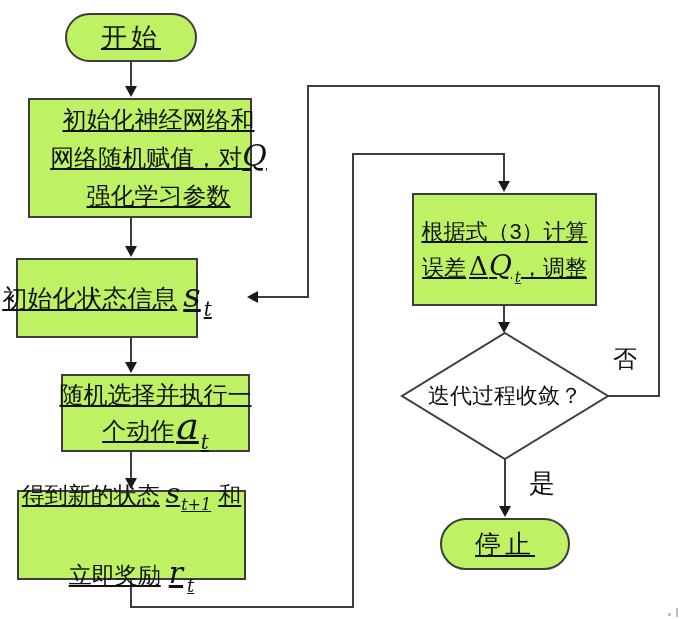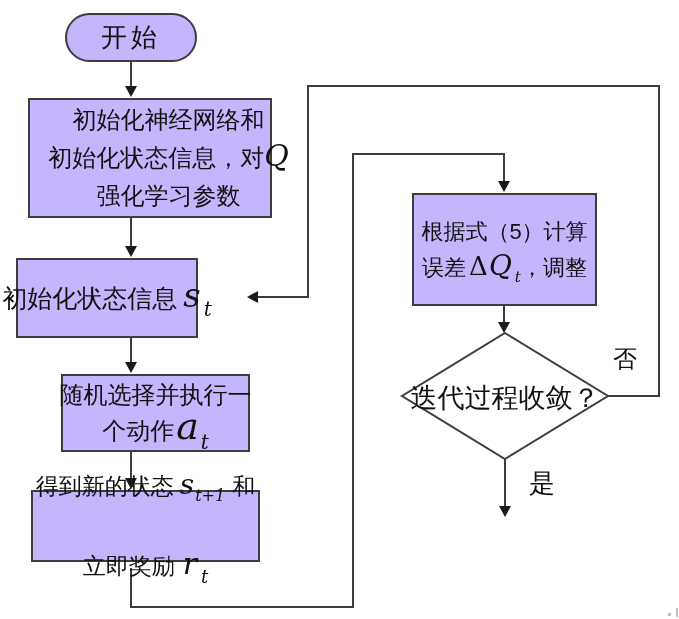--- a/index.html
+++ b/index.html
@@ -17,27 +17,28 @@
     color: #111;
   }
   svg.wires {
     position: absolute;
     left: 0; top: 0;
     width: 679px; height: 619px;
   }
   .node {
     position: absolute;
     box-sizing: border-box;
-    background: #c4b5fd;
+    background: #bef264;
     border: 2px solid #3d3d3d;
     display: flex;
     flex-direction: column;
     align-items: center;
     justify-content: center;
     text-align: left;
+    text-decoration: underline;
   }
   .oval { border-radius: 26px; font-size: 26px; letter-spacing: 4px; }
   .tline {
     display: flex;
     align-items: baseline;
     justify-content: center;
     white-space: nowrap;
   }
   .mvar {
     font-family: "DejaVu Serif", serif;
@@ -59,21 +60,21 @@
     position: absolute;
     font-size: 24px;
     color: #111;
     line-height: 1;
   }
   .dlabel {
     position: absolute;
     left: 402px; top: 384px;
     width: 206px;
     text-align: center;
-    font-size: 27px;
+    font-size: 22px;
     line-height: 1.1;
   }
   .artifact {
     position: absolute;
     background: #8a8a8a;
     opacity: 0.55;
   }
   
   #box1 { font-size: 24px; line-height: 38px; }
   #box2 { font-size: 25px; }
@@ -112,26 +113,26 @@
     <polyline points="505,459 505,508" fill="none" stroke="#3d3d3d" stroke-width="2"></polyline>
     <polygon points="499,506 511,506 505,517" fill="#1a1a1a"></polygon>
 
     <polygon points="505,333 608,396 505,459 402,396" fill="#ffffff" stroke="#3d3d3d" stroke-width="2"></polygon>
   </svg>
 
   <div class="node oval" id="start" style="left:65px; top:13px; width:132px; height:49px;">
     <span>开始</span>
   </div>
 
-  <div class="node" id="box1" style="left:28px; top:98px; width:244px; height:120px;padding-left:37px;">
+  <div class="node" id="box1" style="left:28px; top:98px; width:224px; height:120px;padding-left:37px;">
     <div class="tline">
       <span>初始化神经网络和</span>
     </div>
     <div class="tline">
-      <span>初始化状态信息，对</span>
+      <span>网络随机赋值，对</span>
         <span class="mvar" style="font-size:30px;">Q</span>
     </div>
     <div class="tline">
       <span>强化学习参数</span>
     </div>
   </div>
 
   <div class="node" id="box2" style="left:16px; top:258px; width:182px; height:80px;">
     <div class="tline">
       <span>初始化状态信息</span>
@@ -144,49 +145,52 @@
     <div class="tline">
       <span>随机选择并执行一</span>
     </div>
     <div class="tline">
       <span>个动作</span>
         <span class="mvar" style="font-size:38px; margin-left:2px;">a</span>
         <span class="msub" style="font-size:20px; top:10px; margin-left:2px;">t</span>
     </div>
   </div>
 
-  <div class="node" id="box4" style="left:31px; top:490px; width:229px; height:72px;gap:44px;">
+  <div class="node" id="box4" style="left:17px; top:490px; width:229px; height:90px;gap:44px;">
     <div class="tline">
       <span>得到新的状态</span>
         <span class="mvar" style="font-size:28px; margin-left:6px;">s</span>
         <span class="msub" style="font-size:16px; top:7px; margin-left:1px;">t+1</span>
         <span style="margin-left:7px;">和</span>
     </div>
     <div class="tline">
       <span>立即奖励</span>
         <span class="mvar" style="font-size:30px; margin-left:8px;">r</span>
         <span class="msub" style="font-size:18px; top:9px; margin-left:4px;">t</span>
     </div>
   </div>
 
   <div class="node" id="boxQ" style="left:412px; top:193px; width:185px; height:113px;">
     <div class="tline">
-      <span>根据式（5）计算</span>
+      <span>根据式（3）计算</span>
     </div>
     <div class="tline">
       <span>误差</span>
         <span class="mup" style="font-size:26px; margin-left:3px;">Δ</span>
         <span class="mvar" style="font-size:28px; margin-left:1px;">Q</span>
         <span class="msub" style="font-size:15px; top:7px; margin-left:3px;">t</span>
         <span>，调整</span>
     </div>
   </div>
 
   <div class="dlabel">迭代过程收敛？</div>
 
   <div class="label" style="left:613px; top:347px;">否</div>
   <div class="label" style="left:529px; top:470px; font-size:26px;">是</div>
 
+  <div class="node oval" id="stop" style="left:440px; top:518px; width:130px; height:52px;">
+    <span>停止</span>
+  </div>
 
   <div class="artifact" style="left:676px; top:608px; width:2px; height:9px;"></div>
   <div class="artifact" style="left:668px; top:613px; width:3px; height:3px;"></div>
 
 </div>
 
 </body></html>

